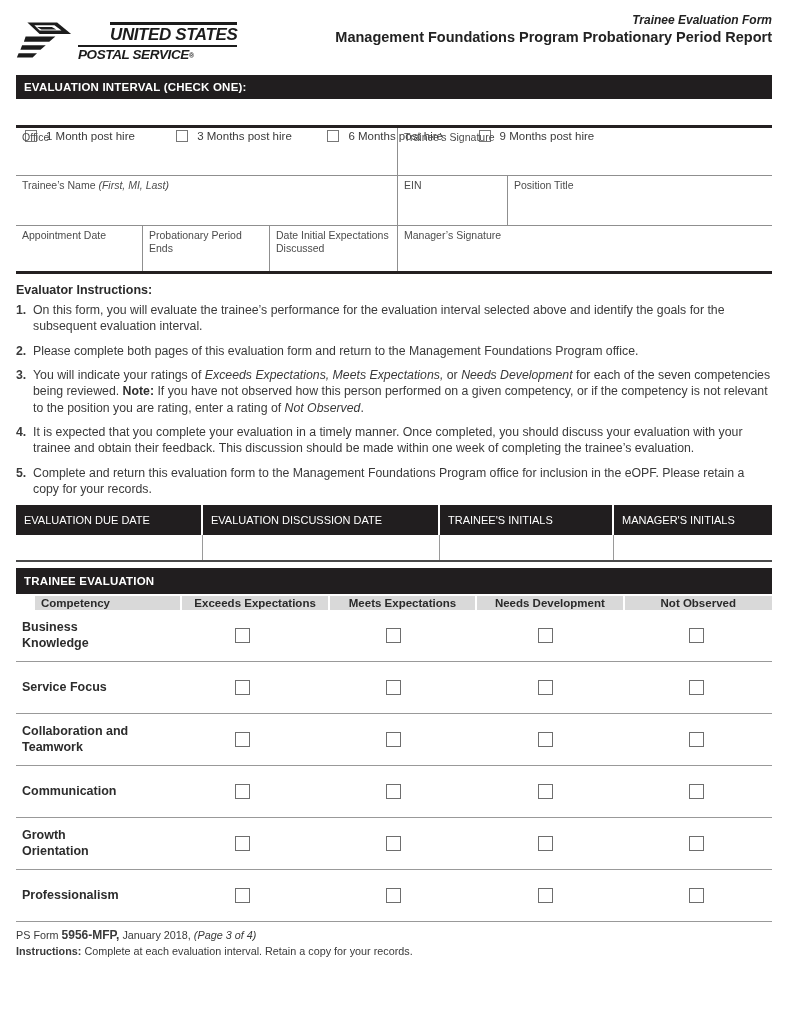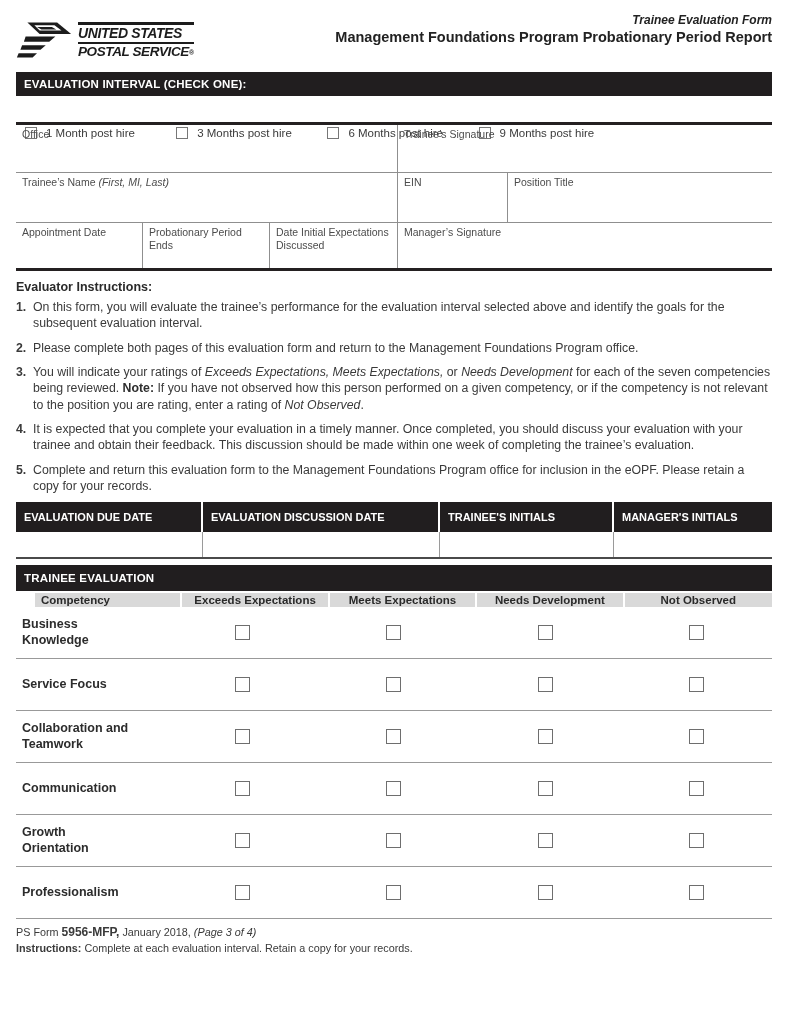--- a/index.html
+++ b/index.html
@@ -18,21 +18,21 @@
     color:var(--ink);
     overflow:hidden;
   }
   .page{width:806px;height:1024px;padding:12px 34px 0 16px;}
 
   
   .hdr{display:flex;align-items:flex-start;}
   .logo{display:flex;align-items:flex-start;gap:6px;margin-top:9px;}
   .logo svg{display:block;}
   .logo-text{padding-top:1px;}
-  .logo-l1{border-top:3px solid #1c1c1c;font-style:italic;font-weight:bold;font-size:14px;letter-spacing:-0.4px;color:#1c1c1c;padding-top:1px;line-height:1.05;}
+  .logo-l1{border-top:3px solid #1c1c1c;font-style:italic;font-weight:bold;font-size:17px;letter-spacing:-0.4px;color:#1c1c1c;padding-top:1px;line-height:1.05;margin-left:32px;}
   .logo-l2{border-top:2px solid #1c1c1c;font-style:italic;font-weight:bold;font-size:13.5px;letter-spacing:-0.4px;color:#1c1c1c;margin-top:1px;padding-top:1px;line-height:1.05;}
   .logo-reg{font-size:7px;font-style:normal;vertical-align:1px;}
   .titles{margin-left:auto;text-align:right;padding-top:2px;}
   .title{font-weight:bold;font-size:12px;color:#222;line-height:1.1;font-style:italic;}
   .subtitle{font-weight:bold;font-size:14.5px;color:#222;line-height:1.2;margin-top:2px;}
 
   
   .bar{background:var(--bar-black);color:#fff;font-weight:bold;font-size:11.5px;
        display:flex;align-items:center;padding:0 8px;letter-spacing:0.2px;}
   .interval-bar{height:24px;margin-top:13px;}
@@ -58,21 +58,21 @@
   .instr-head{font-weight:bold;font-size:12.5px;color:#2a2a2a;margin-bottom:5px;}
   .instr-item{display:flex;margin-bottom:8px;font-size:12.3px;line-height:1.33;color:#3a3a3a;}
   .inum{width:17px;flex:none;font-weight:bold;}
   .itext{flex:1;}
   .it{font-style:italic;}
   .bnote{font-weight:bold;color:#2e2e2e;}
 
   
   .dates{margin-top:8px;}
   .dates-head{display:flex;height:30px;}
-  .dh-cell{background:var(--bar-black);color:#fff;font-weight:bold;font-size:11px;
+  .dh-cell{background:var(--bar-black);color:#fff;font-weight:normal;font-size:11px;
            display:flex;align-items:center;padding-left:8px;border-right:2px solid #fff;}
   .dh-cell:last-child{border-right:none;}
   .dates-body{display:flex;height:27px;border-bottom:2px solid #4a4a4a;}
   .db-cell{border-right:1.5px solid #9a9a9a;}
   .db-cell:last-child{border-right:none;}
   .w1{width:187px;} .w2{width:237px;} .w3{width:174px;} .w4{flex:1;}
 
   
   .eval-bar{height:26px;margin-top:6px;}
   .eval-head{display:flex;height:14px;margin-top:2px;margin-left:19px;}

